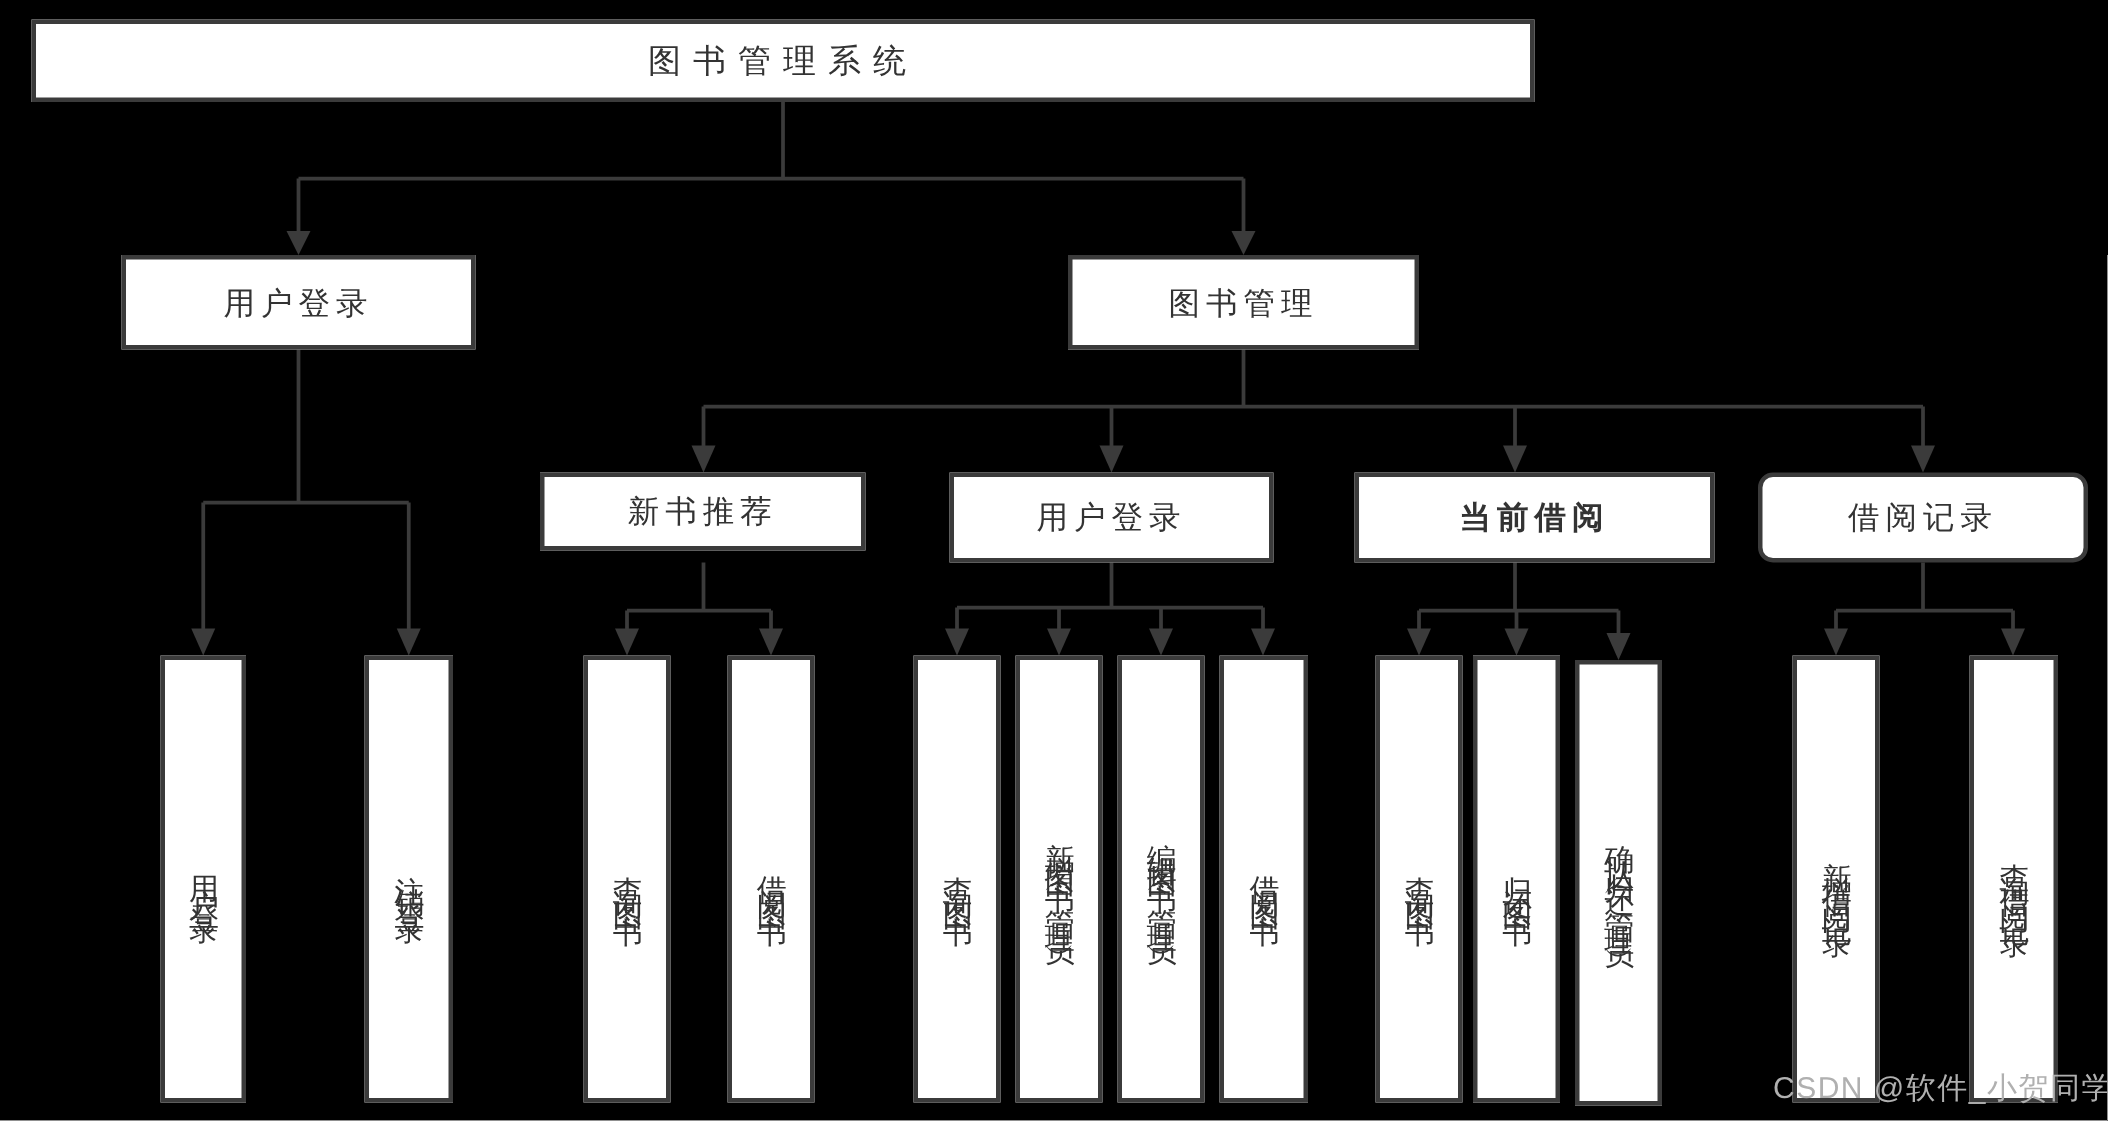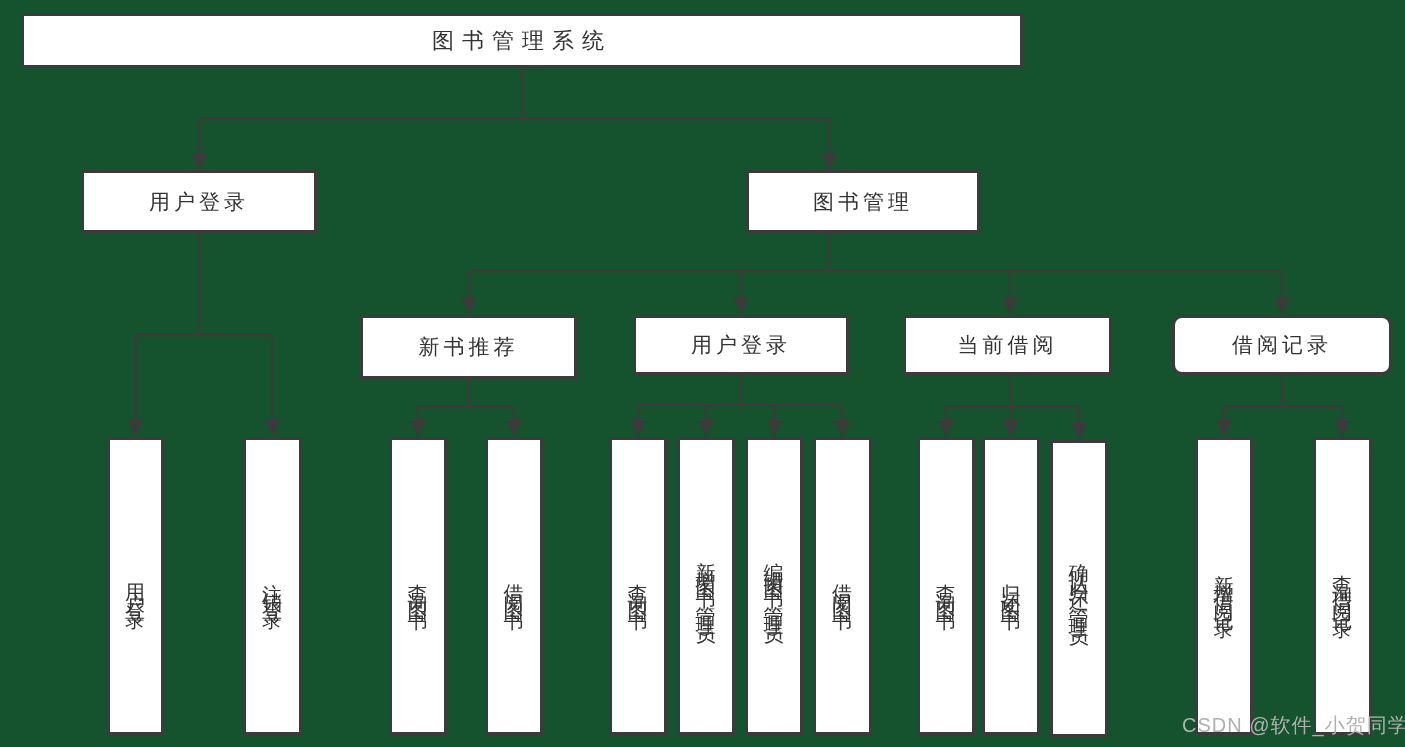--- a/index.html
+++ b/index.html
@@ -1,20 +1,20 @@
 <!DOCTYPE html>
 <html><head>
 <meta charset="utf-8">
 <style>
   html, body { margin: 0; padding: 0; background: #ffffff; }
   #canvas {
     position: relative;
     width: 1405px;
     height: 747px;
-    background: #14532d;
+    background: #000000;
     overflow: hidden;
     font-family: "Liberation Sans", "DejaVu Sans", sans-serif;
   }
   #wires { position: absolute; left: 0; top: 0; width: 1405px; height: 747px; }
   .node {
     position: absolute;
     box-sizing: border-box;
     border: 3px solid #3b3b3b;
     background: #ffffff;
     color: #333333;
@@ -84,25 +84,25 @@
       <path d="M1003 419 h16 l-8 18 z"></path>
       <path d="M1071 422 h16 l-8 18 z"></path>
       <path d="M1216 419 h16 l-8 18 z"></path>
       <path d="M1334 419 h16 l-8 18 z"></path>
     </g>
   </svg>
 
   <div class="node h-node root-node" style="left:21px; top:13px; width:1002px; height:55px;">图书管理系统</div>
 
   <div class="node h-node" style="left:81px; top:170px; width:236px; height:63px;">用户登录</div>
-  <div class="node h-node" style="left:712px; top:170px; width:234px; height:63px;margin-left:34px;">图书管理</div>
+  <div class="node h-node" style="left:712px; top:170px; width:234px; height:63px;">图书管理</div>
 
-  <div class="node h-node" style="left:360px; top:315px; width:217px; height:64px;">新书推荐</div>
+  <div class="node h-node" style="left:360px; top:315px; width:217px; height:52px;">新书推荐</div>
   <div class="node h-node" style="left:633px; top:315px; width:216px; height:60px;">用户登录</div>
-  <div class="node h-node" style="left:903px; top:315px; width:209px; height:60px;">当前借阅</div>
+  <div class="node h-node" style="left:903px; top:315px; width:240px; height:60px;font-weight:bold;">当前借阅</div>
   <div class="node h-node" style="left:1172px; top:315px; width:220px; height:60px;border-radius:10px;">借阅记录</div>
 
   <div class="node v-node" style="left:107px; top:437px; width:57px; height:298px;">
     <span>用户登录</span>
   </div>
   <div class="node v-node" style="left:243px; top:437px; width:59px; height:298px;">
     <span>注销登录</span>
   </div>
 
   <div class="node v-node" style="left:389px; top:437px; width:58px; height:298px;">

